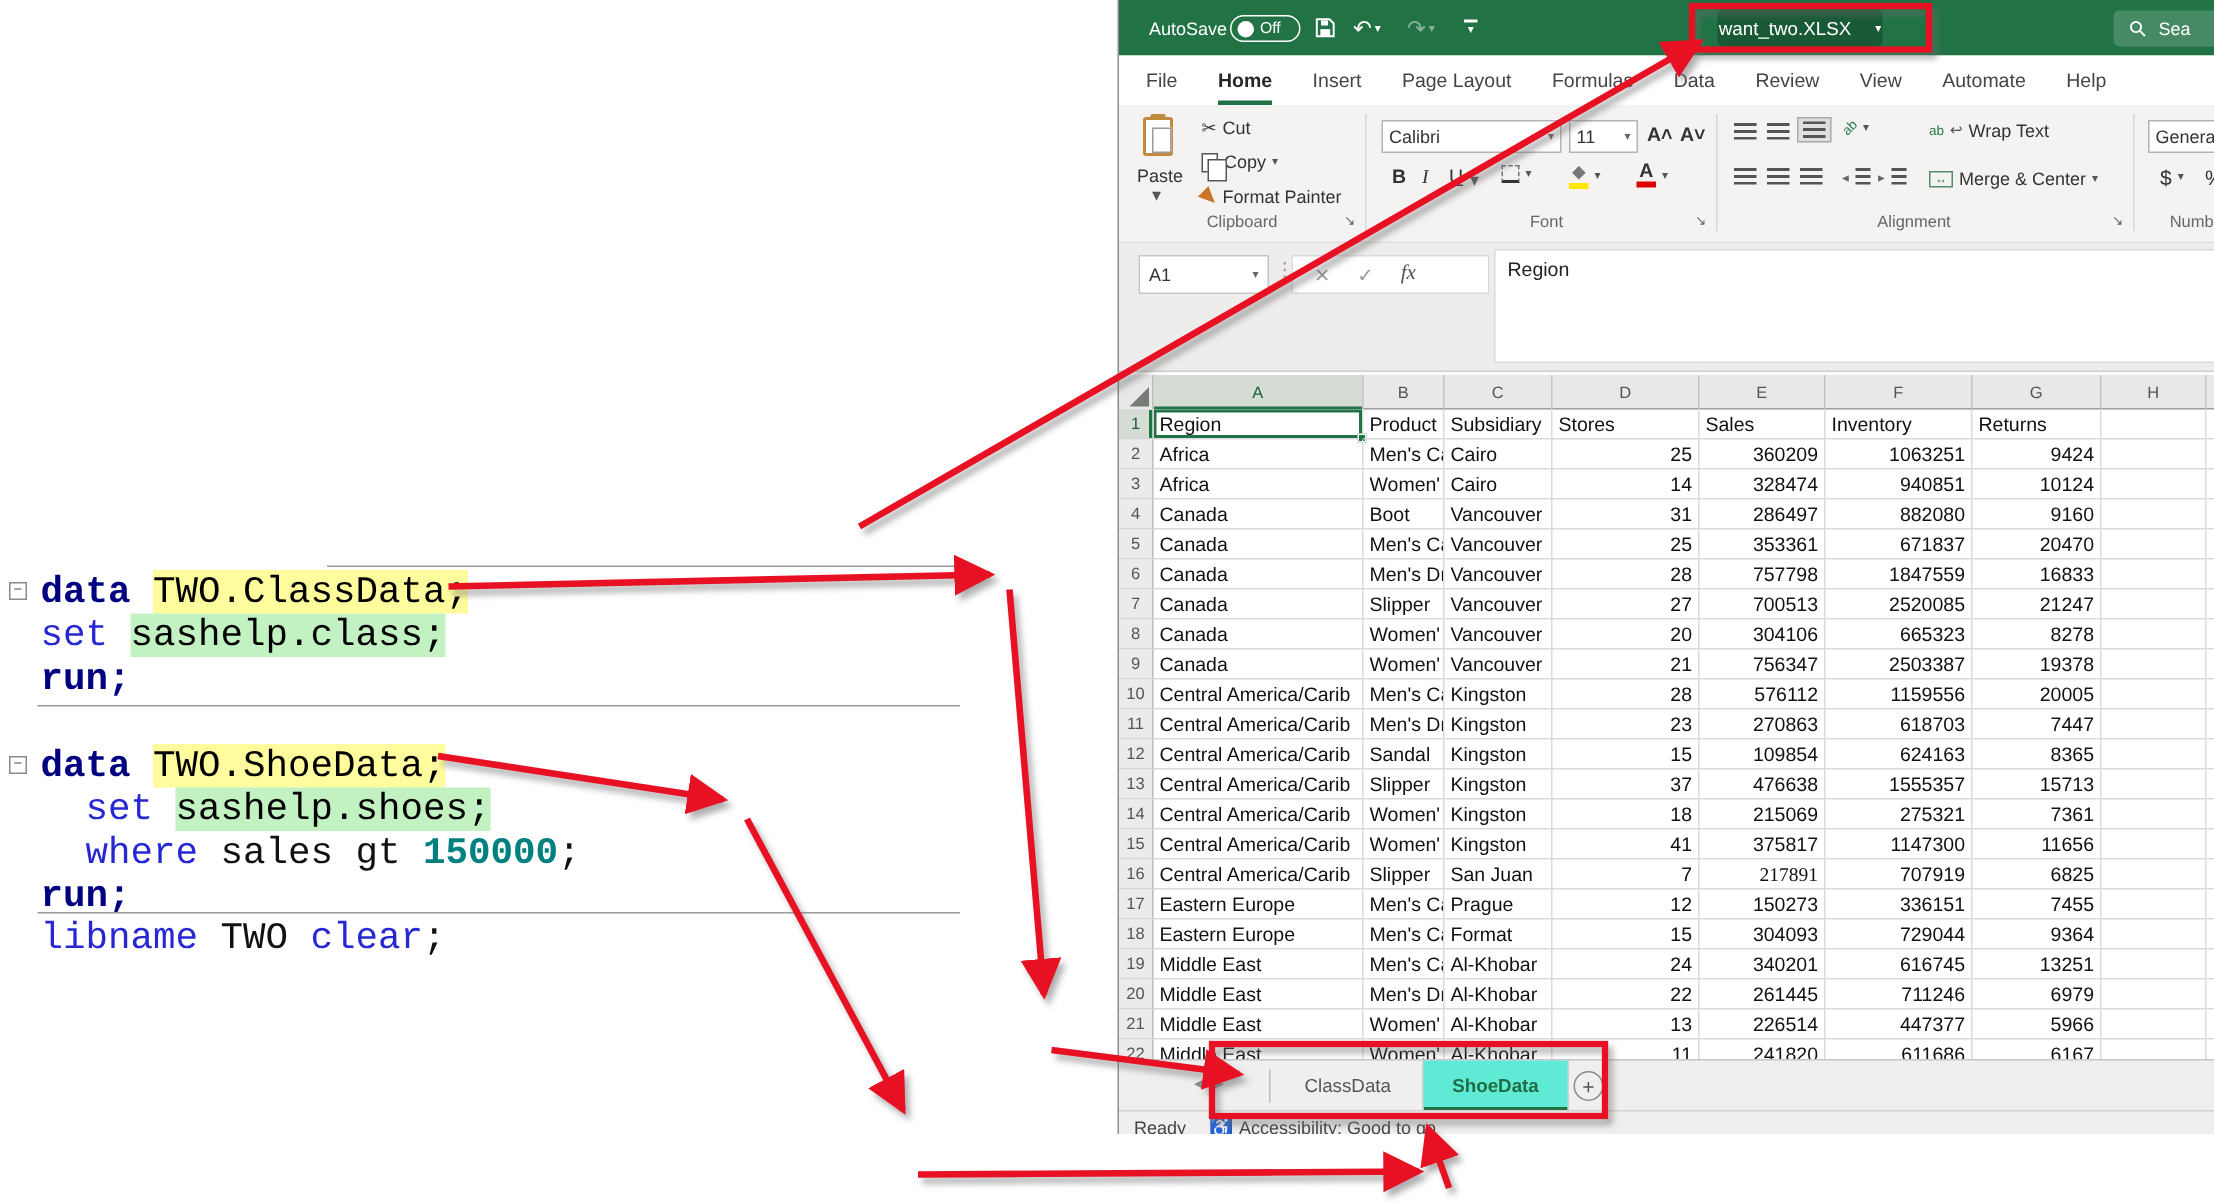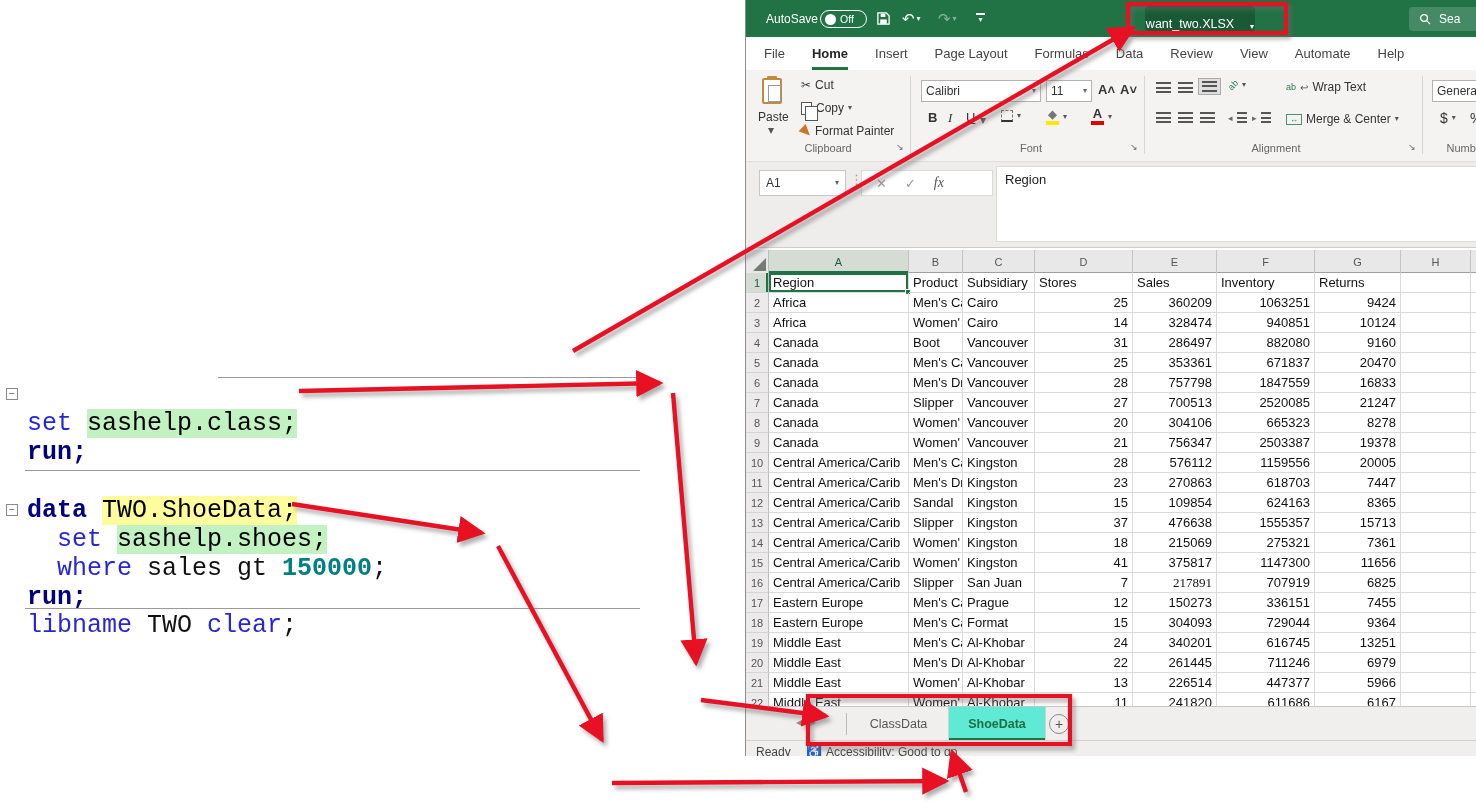--- a/index.html
+++ b/index.html
@@ -27,21 +27,21 @@
     border-left:1px solid #8e8e8e;background:#fff;}
   .titlebar{position:absolute;left:0;top:0;width:731px;height:37px;background:var(--green,#217346);
     color:#fff;font-size:12px;}
   .tb-item{position:absolute;top:0;height:37px;display:flex;align-items:center;color:#fff;}
   .toggle{width:47px;height:18px;border:1px solid #fff;border-radius:10px;display:flex;align-items:center;
     padding:0 4px;gap:4px;font-size:10.5px;color:#fff;}
   .toggle .knob{width:11px;height:11px;border-radius:50%;background:#fff;}
   .ghost{opacity:.45}
   .chev{font-size:8px;line-height:8px;}
   .title-pill{position:absolute;left:399px;top:6px;width:110px;height:25px;border-radius:4px;
-    background:rgba(0,0,0,.22);color:#fff;font-size:12.5px;display:flex;align-items:flex-end;justify-content:center;gap:16px;}
+    background:rgba(0,0,0,.22);color:#fff;font-size:12.5px;display:flex;align-items:center;justify-content:center;gap:16px;}
   .search-pill{position:absolute;left:663px;top:7px;width:75px;height:24px;border-radius:4px 0 0 4px;
     background:rgba(255,255,255,.17);color:#fff;font-size:12px;display:flex;align-items:center;gap:8px;padding-left:10px;}
 
   .ribbontabs{position:absolute;left:0;top:37px;width:731px;height:33px;background:#fff;
     display:flex;align-items:center;gap:27px;padding-left:18px;font-size:13px;color:#444;}
   .rtab{height:33px;display:flex;align-items:center;cursor:default;}
   .rtab.active{color:#262626;font-weight:bold;box-shadow:inset 0 -3px 0 var(--green,#217346);}
 
   .ribbon{position:absolute;left:0;top:70px;width:731px;height:92px;background:#f4f3f2;
     border-bottom:1px solid #e1dfdd;font-size:12px;color:#333;}
@@ -114,20 +114,21 @@
   .overlay{position:absolute;left:0;top:0;z-index:60;pointer-events:none;
     filter:drop-shadow(3px 4px 2px rgba(110,110,110,.55));}
 </style>
 </head>
 <body>
 
 <div class="sas-code">
   <div class="fold" style="left:6px;top:388px">−</div>
   <div class="fold" style="left:6px;top:504px">−</div>
 
+  <div class="cline" style="left:27px;top:381px"><span class="kb">data </span><span class="hy">TWO.ClassData;</span></div>
   <div class="cline" style="left:27px;top:410px"><span class="kw">set </span><span class="hg">sashelp.class;</span></div>
   <div class="cline" style="left:27px;top:439px"><span class="kb">run;</span></div>
 
   <div class="cline" style="left:27px;top:497px"><span class="kb">data </span><span class="hy">TWO.ShoeData;</span></div>
   <div class="cline" style="left:27px;top:526px"><span class="pl">  </span><span class="kw">set </span><span class="hg">sashelp.shoes;</span></div>
   <div class="cline" style="left:27px;top:555px"><span class="pl">  </span><span class="kw">where </span><span class="pl">sales gt </span><span class="nm">150000</span><span class="pl">;</span></div>
   <div class="cline" style="left:27px;top:584px"><span class="kb">run;</span></div>
   <div class="cline" style="left:27px;top:612px"><span class="kw">libname </span><span class="pl">TWO </span><span class="kw">clear</span><span class="pl">;</span></div>
 
   <div class="divider" style="left:218px;top:377px;width:422px"></div>

